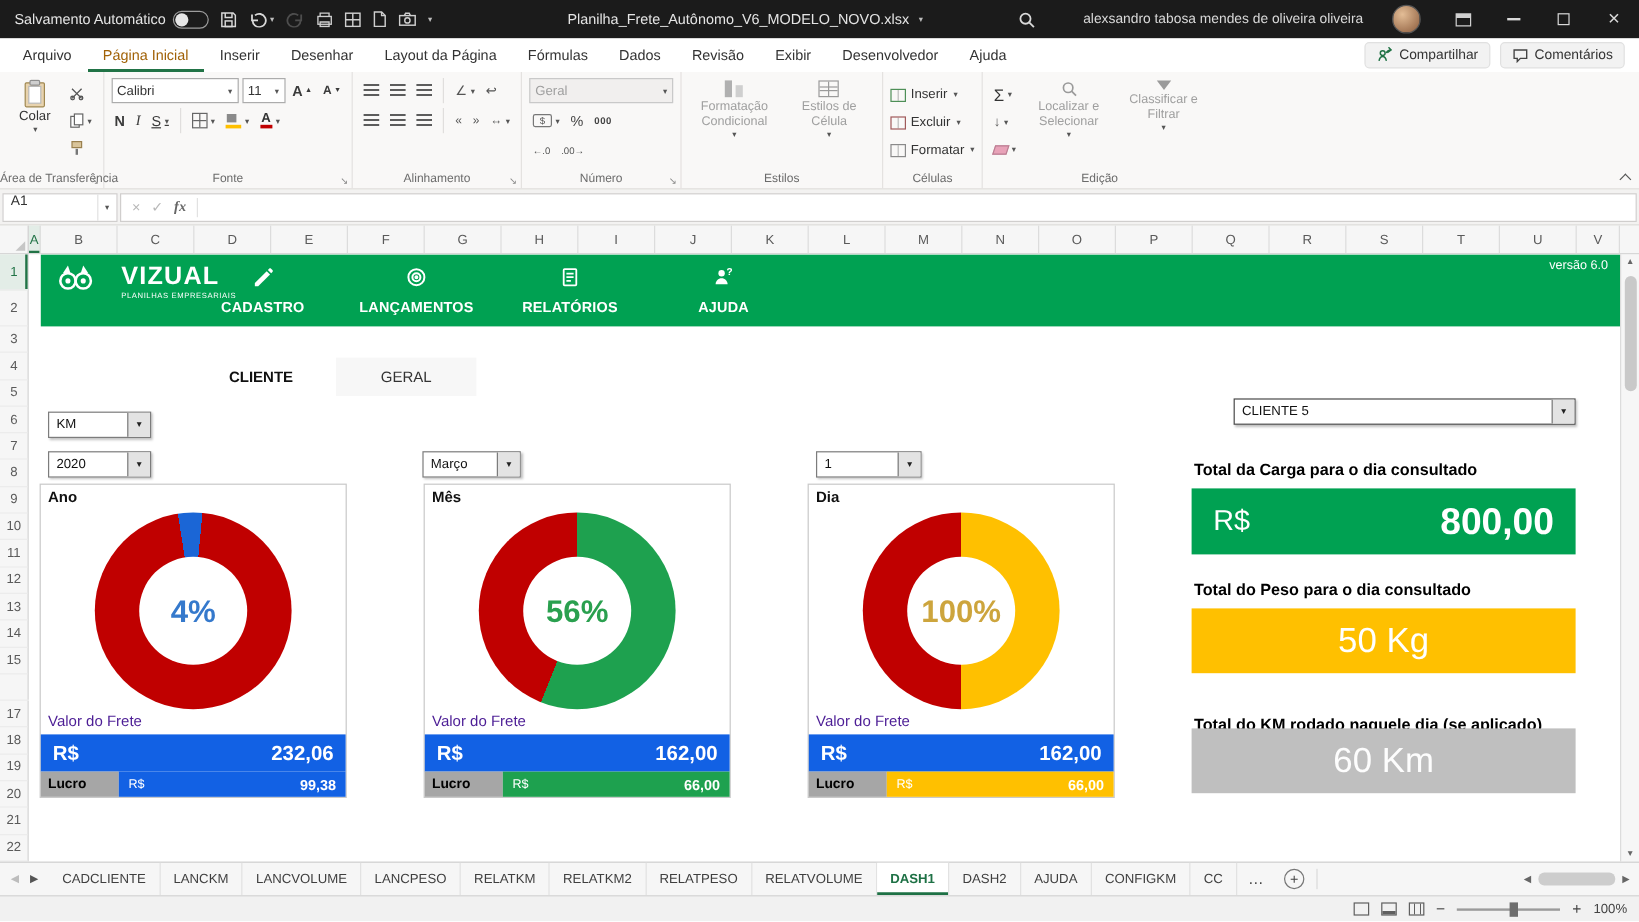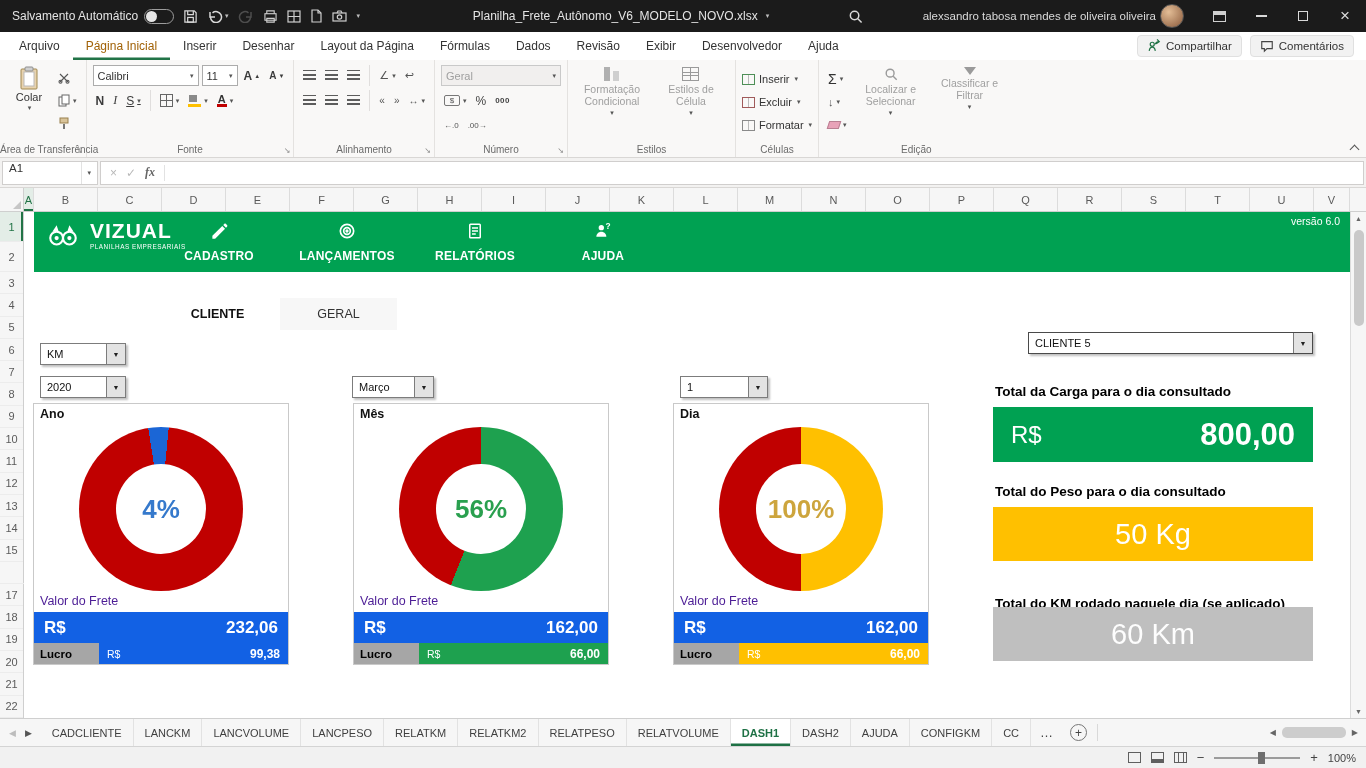--- a/index.html
+++ b/index.html
@@ -12,21 +12,21 @@
 .tb-left{display:flex;align-items:center;gap:9px;padding-left:12px;z-index:2}
 .as-wrap{display:flex;align-items:center;gap:6px}
 .toggle{width:30px;height:15px;border:1px solid #9d9d9d;border-radius:8px;display:inline-flex;align-items:center;padding:1px}
 .knob{width:11px;height:11px;border-radius:50%;background:#e6e6e6}
 .qat{display:flex;align-items:center;gap:1px}
 .dim svg{opacity:.45}
 .caret-dk{font-size:7px;color:#bdbdbd;margin-left:1px}
 .tb-center{position:absolute;left:0;right:0;top:0;height:32px;display:flex;align-items:center;justify-content:center;gap:7px;transform:translateX(-62px);z-index:1}
 .tb-search{position:absolute;left:848px;top:0;height:32px;display:flex;align-items:center;z-index:2}
 .tb-right{margin-left:auto;display:flex;align-items:center;height:100%;z-index:2}
-.user{font-size:11.5px;color:#d9d9d9;margin-right:4px;white-space:nowrap}
+.user{font-size:11.5px;color:#d9d9d9;margin-right:24px;white-space:nowrap}
 .avatar{width:24px;height:24px;border-radius:50%;background:radial-gradient(circle at 35% 32%,#e3bd96,#8a5a3b);margin-right:14px;border:1px solid #555}
 .wctl{width:42px;height:100%;display:flex;align-items:center;justify-content:center;color:#d9d9d9;font-size:14px}
 .minbar{width:11px;height:1.4px;background:#d9d9d9}
 .maxbox{width:10px;height:10px;border:1.3px solid #d9d9d9}
 .panelico{width:13px;height:11px;border:1.2px solid #d0d0d0;border-top-width:4px}
 .closex{font-size:17px}
 
 
 .tabsrow{position:absolute;top:32px;left:0;width:100%;height:28px;background:#fff;display:flex;align-items:center}
 .rtab{padding:0 13px;height:100%;display:flex;align-items:center;font-size:12px;color:#333;white-space:nowrap}
@@ -94,21 +94,21 @@
 .rnums{position:absolute;top:212px;left:0;width:24px;height:506px;background:#f6f6f6;border-right:1px solid #cfcfcf;display:flex;flex-direction:column;font-size:11px;color:#5a5a5a}
 .rn{flex:none;display:flex;align-items:center;justify-content:center;border-bottom:1px solid #ececec}
 .rn.sel{background:#e3ede7;color:#217346;box-shadow:inset -2px 0 0 #217346}
 .cells{position:absolute;top:212px;left:24px;width:1326px;height:506px;background:#fff;overflow:hidden}
 .vscroll{position:absolute;top:212px;right:0;width:16px;height:506px;background:#f6f6f6;border-left:1px solid #dcdcdc}
 .vs-a{position:absolute;left:0;right:0;text-align:center;font-size:7px;color:#666}
 .vs-thumb{position:absolute;top:18px;left:3px;width:10px;height:96px;background:#c9c9c9;border-radius:5px}
 
 
 .banner{position:absolute;left:10px;top:0;width:1316px;height:60px;background:#00a152;color:#fff}
-.logo{position:absolute;left:12px;top:8px;display:flex;align-items:flex-end;gap:10px}
+.logo{position:absolute;left:12px;top:8px;display:flex;align-items:flex-start;gap:21px}
 .brand{font-size:21px;font-weight:700;letter-spacing:1px;line-height:1}
 .brand-sub{font-size:6.4px;letter-spacing:.5px;margin-top:2px;white-space:nowrap}
 .bmenu{position:absolute;left:121px;top:0;height:60px;display:flex}
 .bmi{width:128px;display:flex;flex-direction:column;align-items:center}
 .bicon{height:29px;display:flex;align-items:flex-end;justify-content:center;padding-top:6px}
 .blabel{margin-top:2px;width:124px;height:26px;display:flex;align-items:center;justify-content:center;font-size:12px;font-weight:700;letter-spacing:.2px;color:#fff}
 .bmi.active .blabel{background:#fff;color:#1f1f1f;height:29px;margin-top:0}
 .bver{position:absolute;right:10px;top:3px;font-size:10.5px}
 
 

